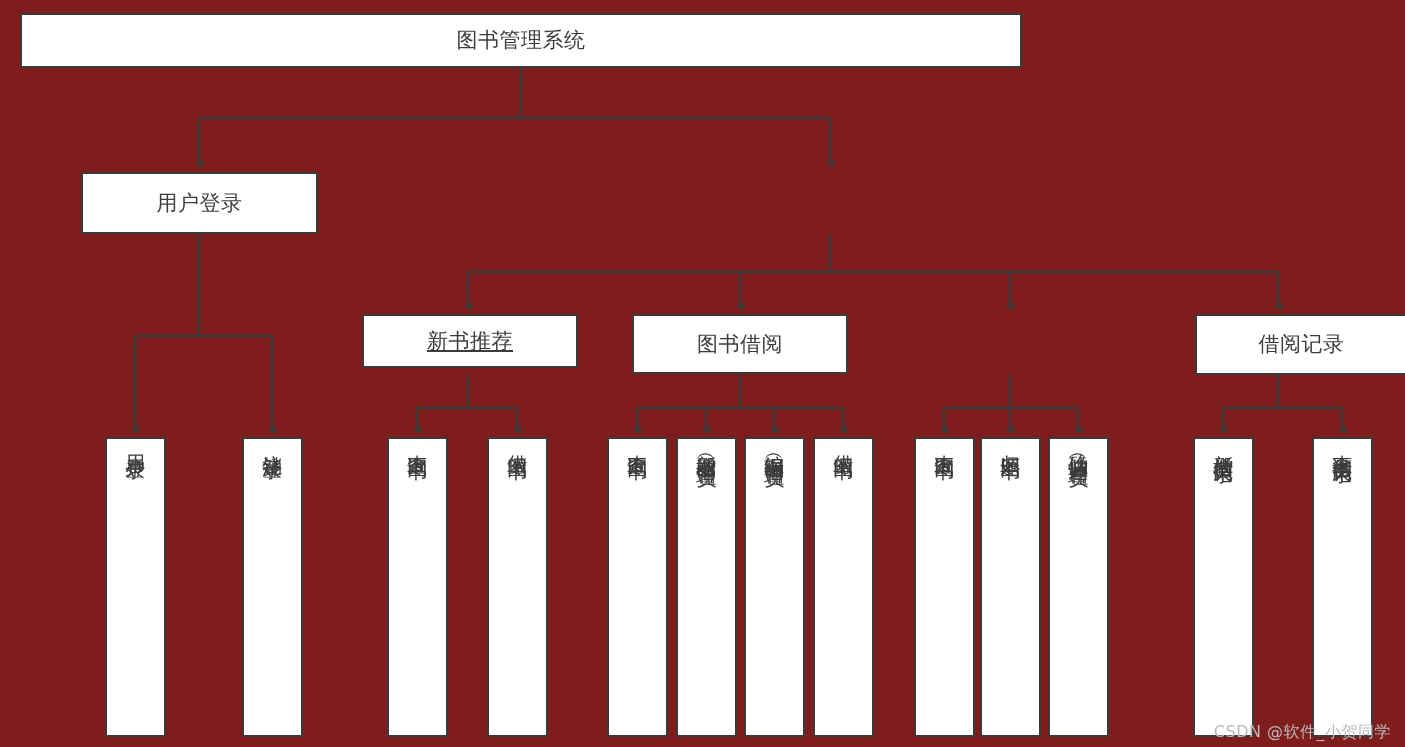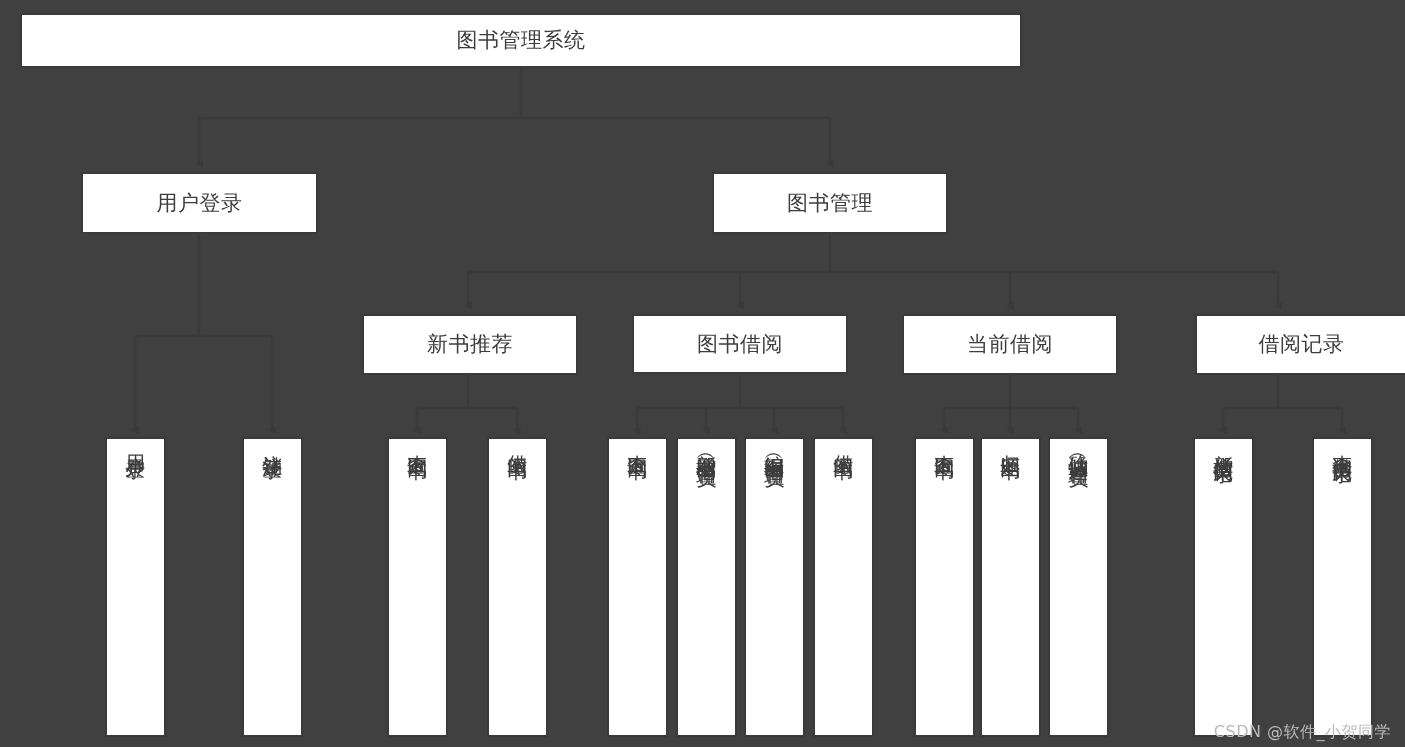--- a/index.html
+++ b/index.html
@@ -8,21 +8,21 @@
     padding: 0;
     background: #ffffff;
   }
   body {
     font-family: "DejaVu Sans", "Liberation Sans", sans-serif;
   }
   #diagram-canvas {
     position: relative;
     width: 1405px;
     height: 747px;
-    background: #404040;
+    background: #7f1d1d;
     overflow: hidden;
   }
   #edges-layer {
     position: absolute;
     left: 0;
     top: 0;
     width: 1405px;
     height: 747px;
     pointer-events: none;
   }
@@ -131,33 +131,27 @@
     </g>
   </svg>
 
   <div class="node horiz root" style="left:20px; top:13px; width:1002px; height:55px;">
     <span class="label">图书管理系统</span>
   </div>
 
   <div class="node horiz" style="left:81px; top:172px; width:237px; height:62px;">
     <span class="label">用户登录</span>
   </div>
-  <div class="node horiz" style="left:712px; top:172px; width:236px; height:62px;">
-    <span class="label">图书管理</span>
-  </div>
-
-  <div class="node horiz" style="left:362px; top:314px; width:216px; height:61px;">
+
+  <div class="node horiz" style="left:362px; top:314px; width:216px; height:54px;text-decoration:underline;">
     <span class="label">新书推荐</span>
   </div>
   <div class="node horiz" style="left:632px; top:314px; width:216px; height:60px;">
     <span class="label">图书借阅</span>
   </div>
-  <div class="node horiz" style="left:902px; top:314px; width:216px; height:61px;">
-    <span class="label">当前借阅</span>
-  </div>
   <div class="node horiz" style="left:1172px; top:314px; width:213px; height:61px;margin-left:23px;">
     <span class="label">借阅记录</span>
   </div>
 
   <div class="node vert" style="left:105px; top:437px; width:61px; height:300px;">
     <span class="label">用户登录</span>
   </div>
   <div class="node vert" style="left:242px; top:437px; width:61px; height:300px;">
     <span class="label">注销登录</span>
   </div>

